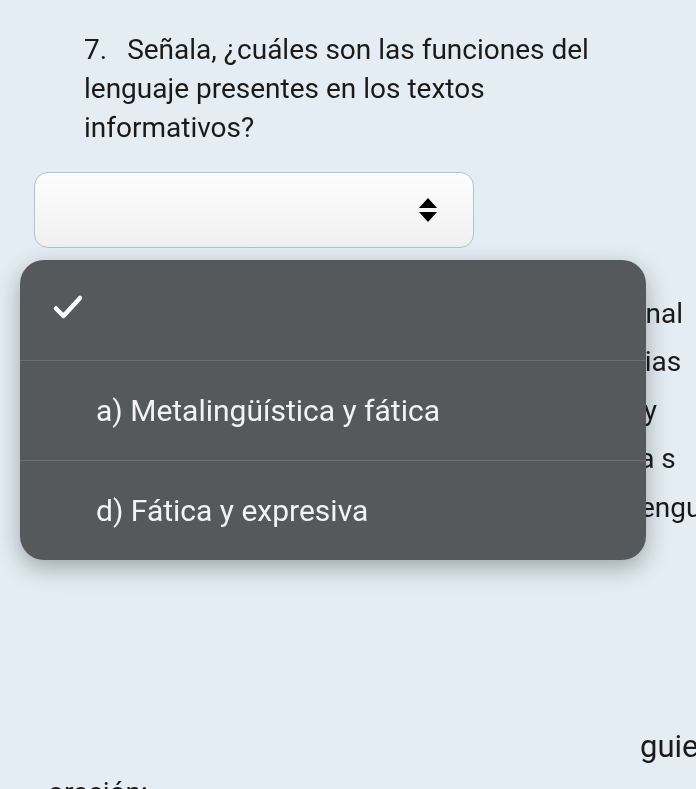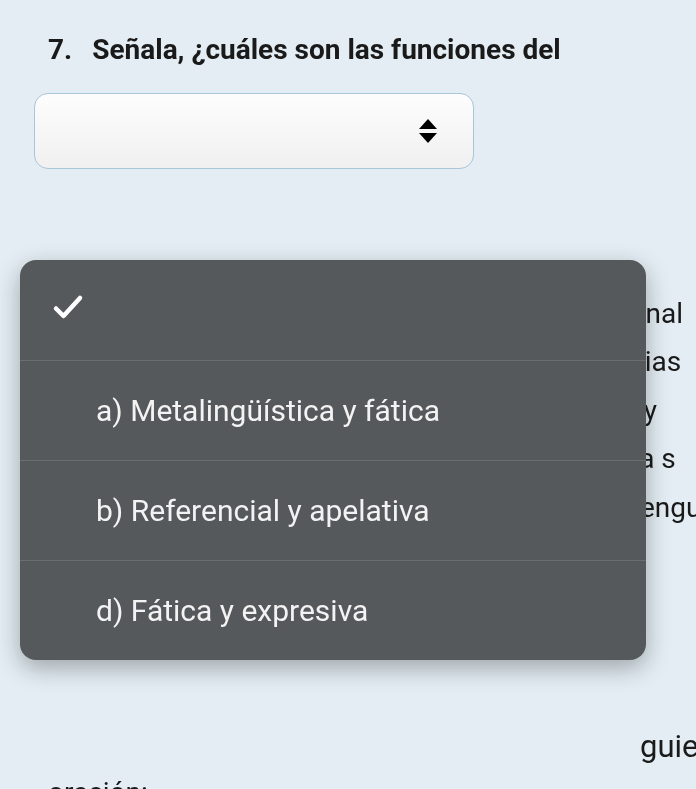--- a/index.html
+++ b/index.html
@@ -15,21 +15,22 @@
       overflow: hidden;
       position: relative;
     }
     .question-block {
       padding: 30px 40px 20px 48px;
     }
     .question-text {
       font-size: 28px;
       color: #1a1a1a;
       line-height: 1.4;
-      font-weight: 700;
+      font-weight: 400;
+      margin-left: 36px;
     }
     .question-number {
       margin-right: 20px;
     }
     .select-wrapper {
       margin: 24px 0 0 -14px;
     }
     .select-box {
       width: 440px;
       height: 76px;
@@ -86,21 +87,21 @@
       left: 48px;
       font-size: 28px;
       color: #1a1a1a;
     }
     .dropdown-menu {
       position: absolute;
       top: 260px;
       left: 20px;
       width: 626px;
       background: #55595b;
-      border-radius: 16px;
+      border-radius: 24px;
       overflow: hidden;
       box-shadow: 0 8px 24px rgba(0,0,0,0.3);
     }
     .dropdown-option {
       height: 100px;
       display: flex;
       align-items: center;
       padding: 0 30px 0 76px;
       font-size: 30px;
       color: #f3f3f3;
@@ -122,20 +123,21 @@
       width: 100%;
       height: 100%;
     }
   </style>
 </head>
 <body>
 
 <div class="question-block">
   <p class="question-text">
     <span class="question-number">7.</span><span>Señala, ¿cuáles son las funciones del</span><br>
+    <span>lenguaje presentes en los textos informativos?</span>
   </p>
   <div class="select-wrapper">
     <div class="select-box">
       <span></span>
       <span class="chevrons-icon">
         <span class="chevron-up"></span>
         <span class="chevron-down"></span>
       </span>
     </div>
   </div>
@@ -158,18 +160,15 @@
       <svg viewBox="0 0 24 24" fill="none" stroke="#ffffff" stroke-width="3" stroke-linecap="round" stroke-linejoin="round">
         <polyline points="4 13 9 18 20 6"></polyline>
       </svg>
     </span>
     <span></span>
   </div>
   <div class="dropdown-option">
     <span>a) Metalingüística y fática</span>
   </div>
   <div class="dropdown-option">
-    <span>b) Referencial y apelativa</span>
-  </div>
-  <div class="dropdown-option">
     <span>d) Fática y expresiva</span>
   </div>
 </div>
 
 </body></html>

